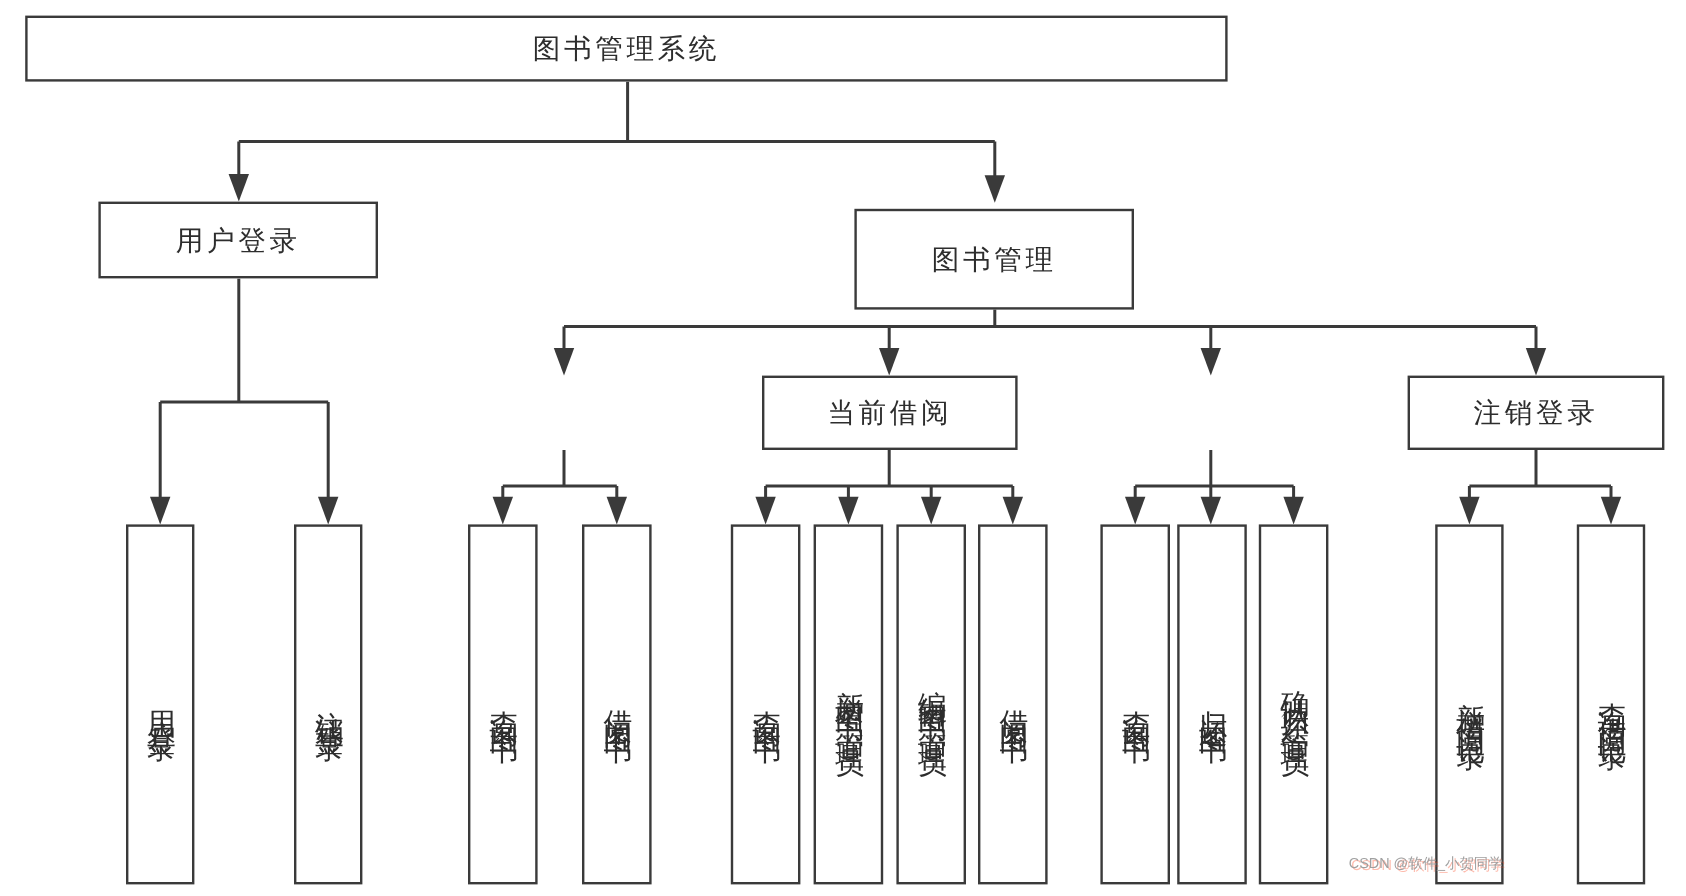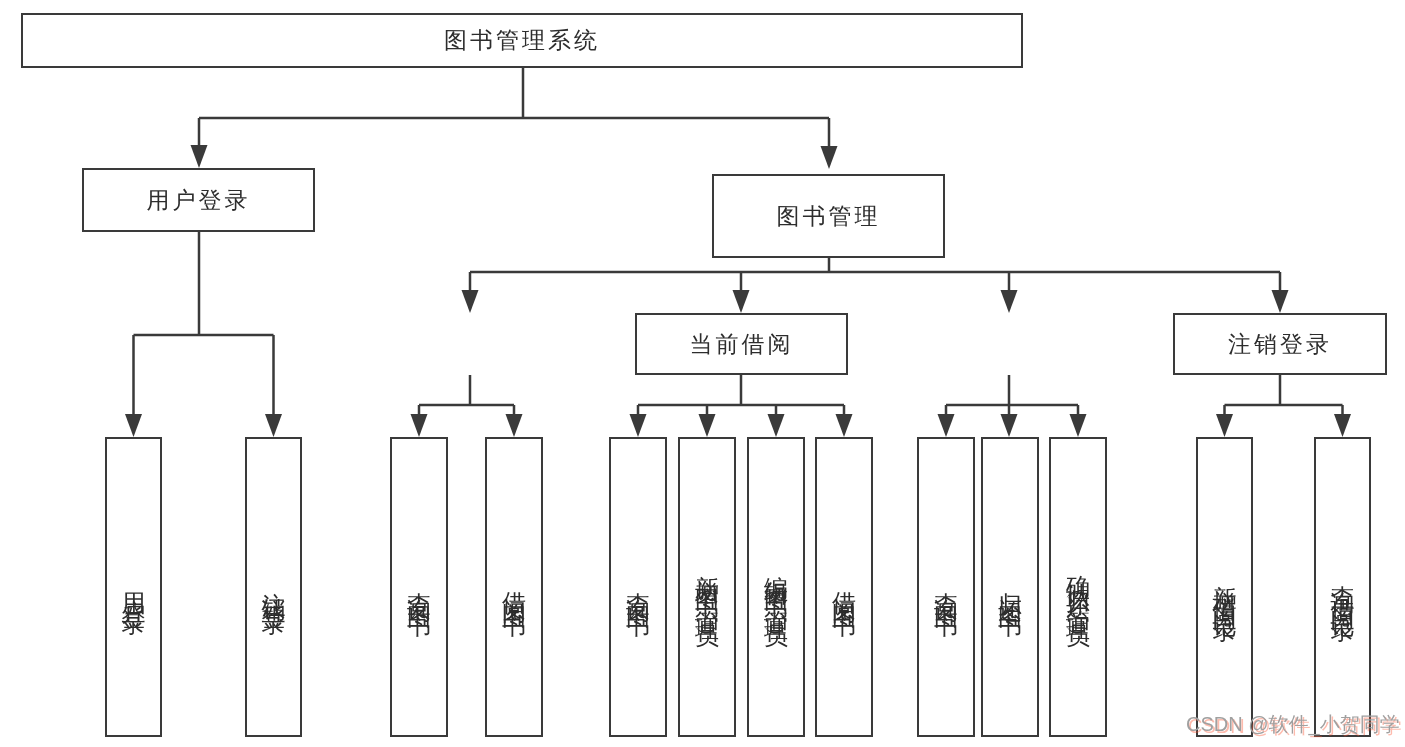--- a/index.html
+++ b/index.html
@@ -27,22 +27,22 @@
   .leaf{
     position:absolute;top:437px;width:58px;height:300px;box-sizing:border-box;
     background:#fff;border:2.5px solid var(--line);
     display:flex;align-items:center;justify-content:center;
   }
   .leaf .vlbl{
     writing-mode:vertical-rl;text-orientation:mixed;
     font-size:24px;letter-spacing:7px;line-height:1;color:var(--text);
   }
   .watermark{
-    position:absolute;left:1186px;top:711px;z-index:5;white-space:nowrap;
-    font-size:20px;color:var(--wm-gray);
+    position:absolute;left:1124px;top:711px;z-index:5;white-space:nowrap;
+    font-size:12px;color:var(--wm-gray);
     text-shadow:2px 2px 0 rgba(252,85,49,0.40);
   }
 </style>
 </head>
 <body>
 
 <div class="canvas">
 
   <svg class="wires" viewBox="0 0 1405 747" aria-hidden="true">
 

